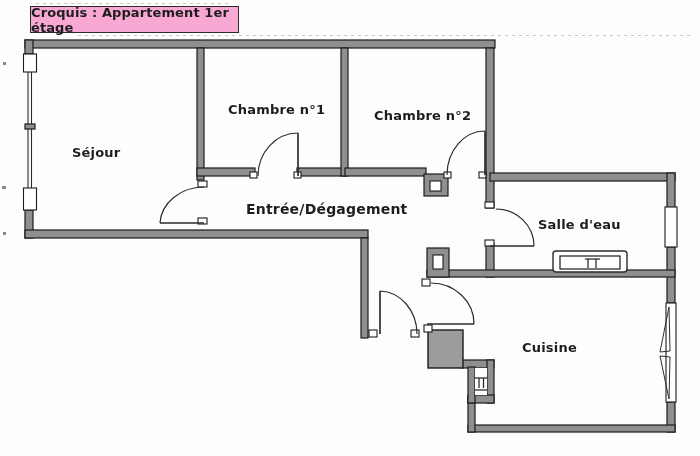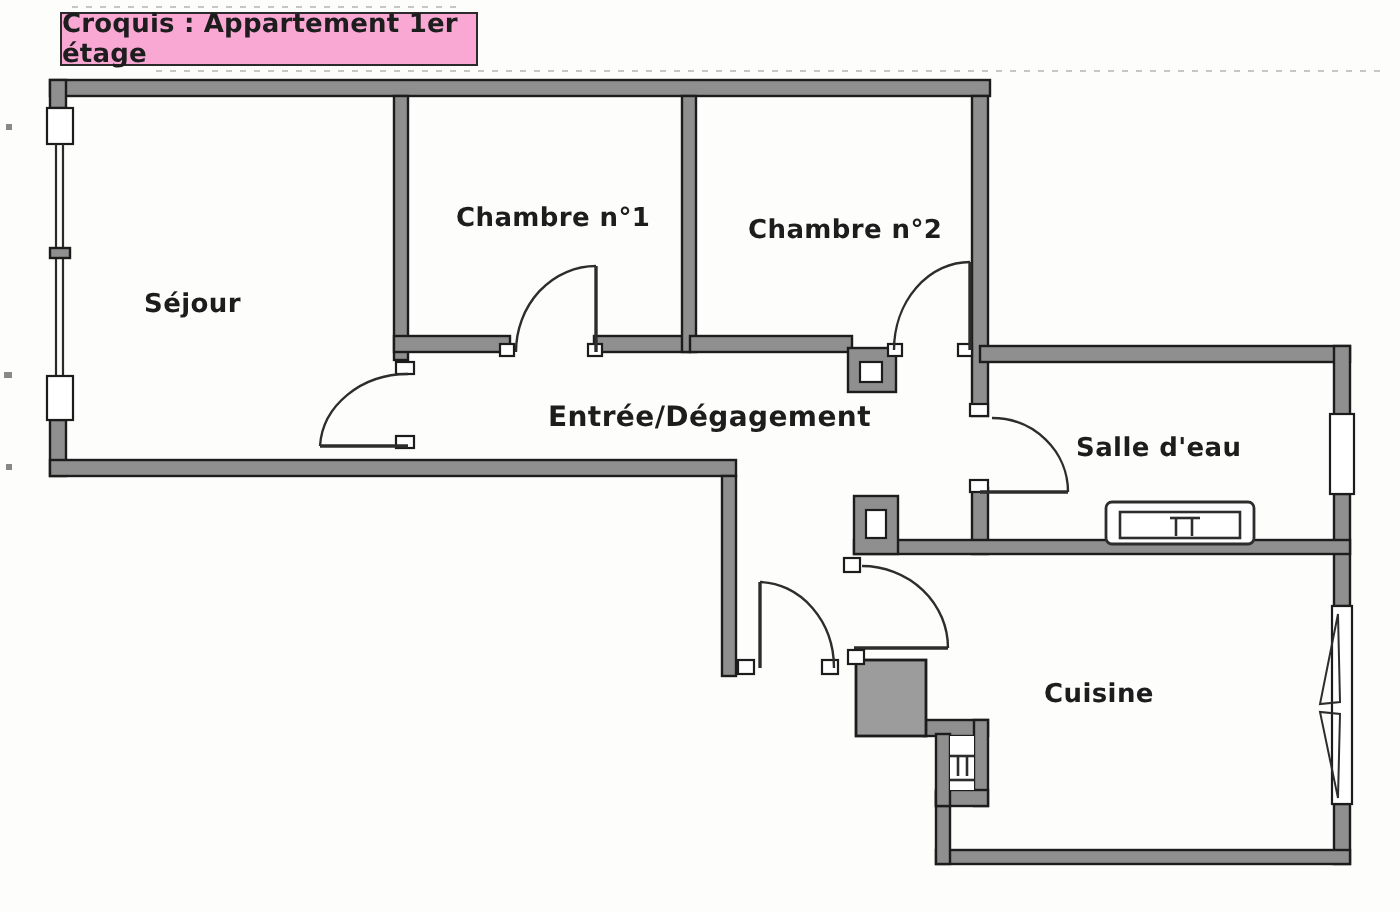--- a/index.html
+++ b/index.html
@@ -162,16 +162,16 @@
     </g>
   </svg>
 
   <div id="title-box">
     <span>Croquis : Appartement 1er étage</span>
   </div>
 
   <div class="label fs13" style="left:72px;top:145px;width:90px;">Séjour</div>
   <div class="label fs13" style="left:228px;top:102px;width:105px;">Chambre n°1</div>
   <div class="label fs13" style="left:374px;top:108px;width:105px;">Chambre n°2</div>
-  <div class="label fs14" style="left:274px;top:201px;width:152px;">Entrée/Dégagement</div>
+  <div class="label fs14" style="left:246px;top:201px;width:152px;">Entrée/Dégagement</div>
   <div class="label fs13" style="left:522px;top:340px;width:105px;">Cuisine</div>
   <div class="label fs13" style="left:538px;top:217px;width:105px;">Salle d'eau</div>
 </div>
 
 </body></html>

